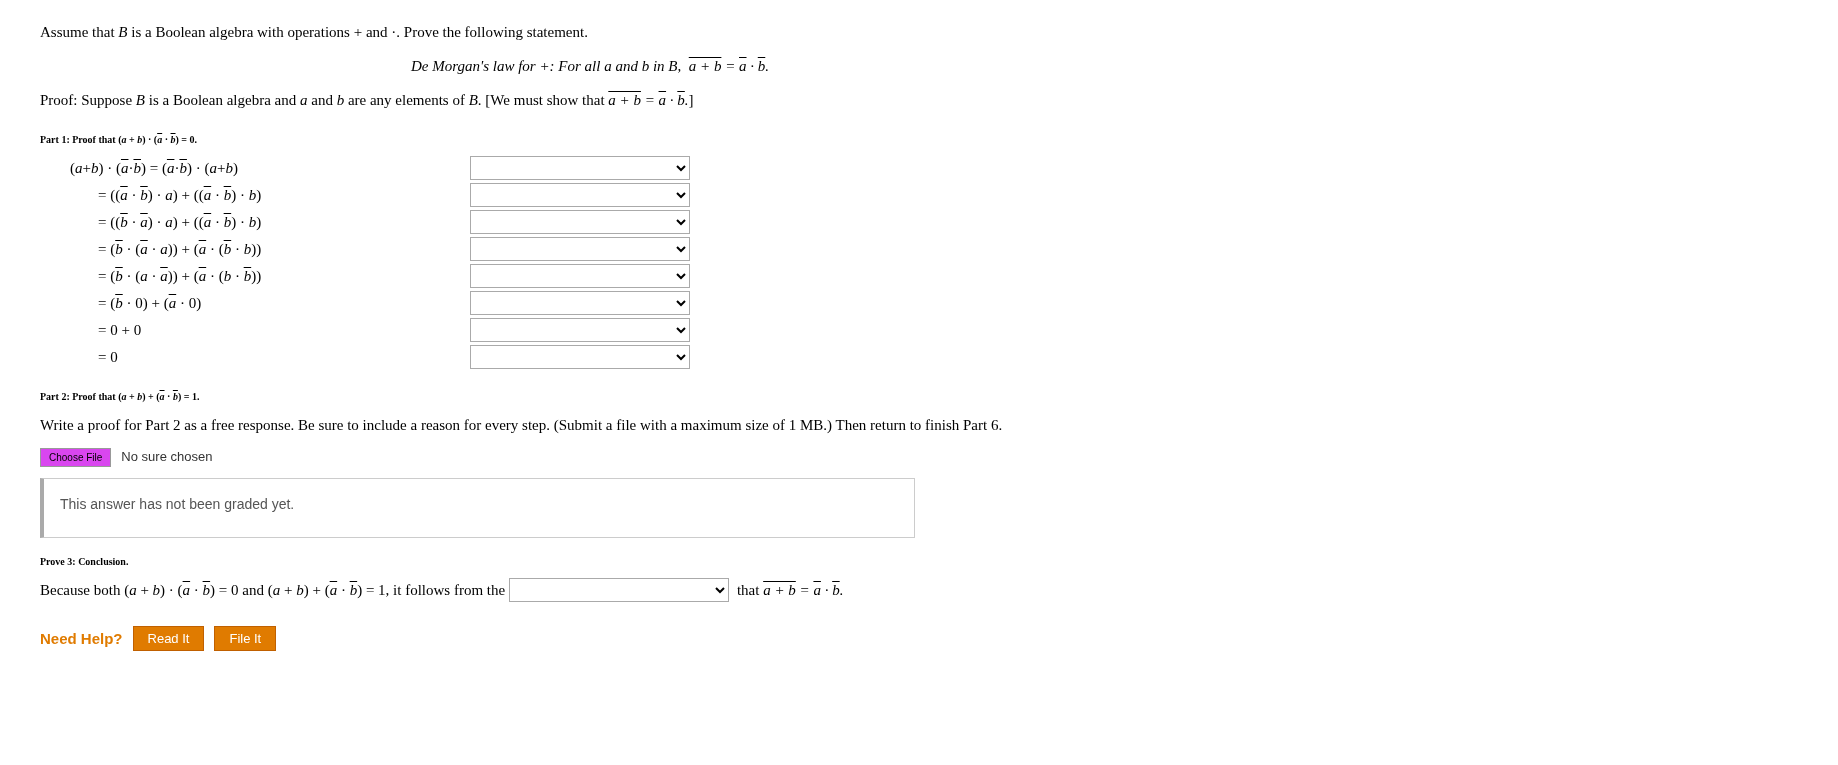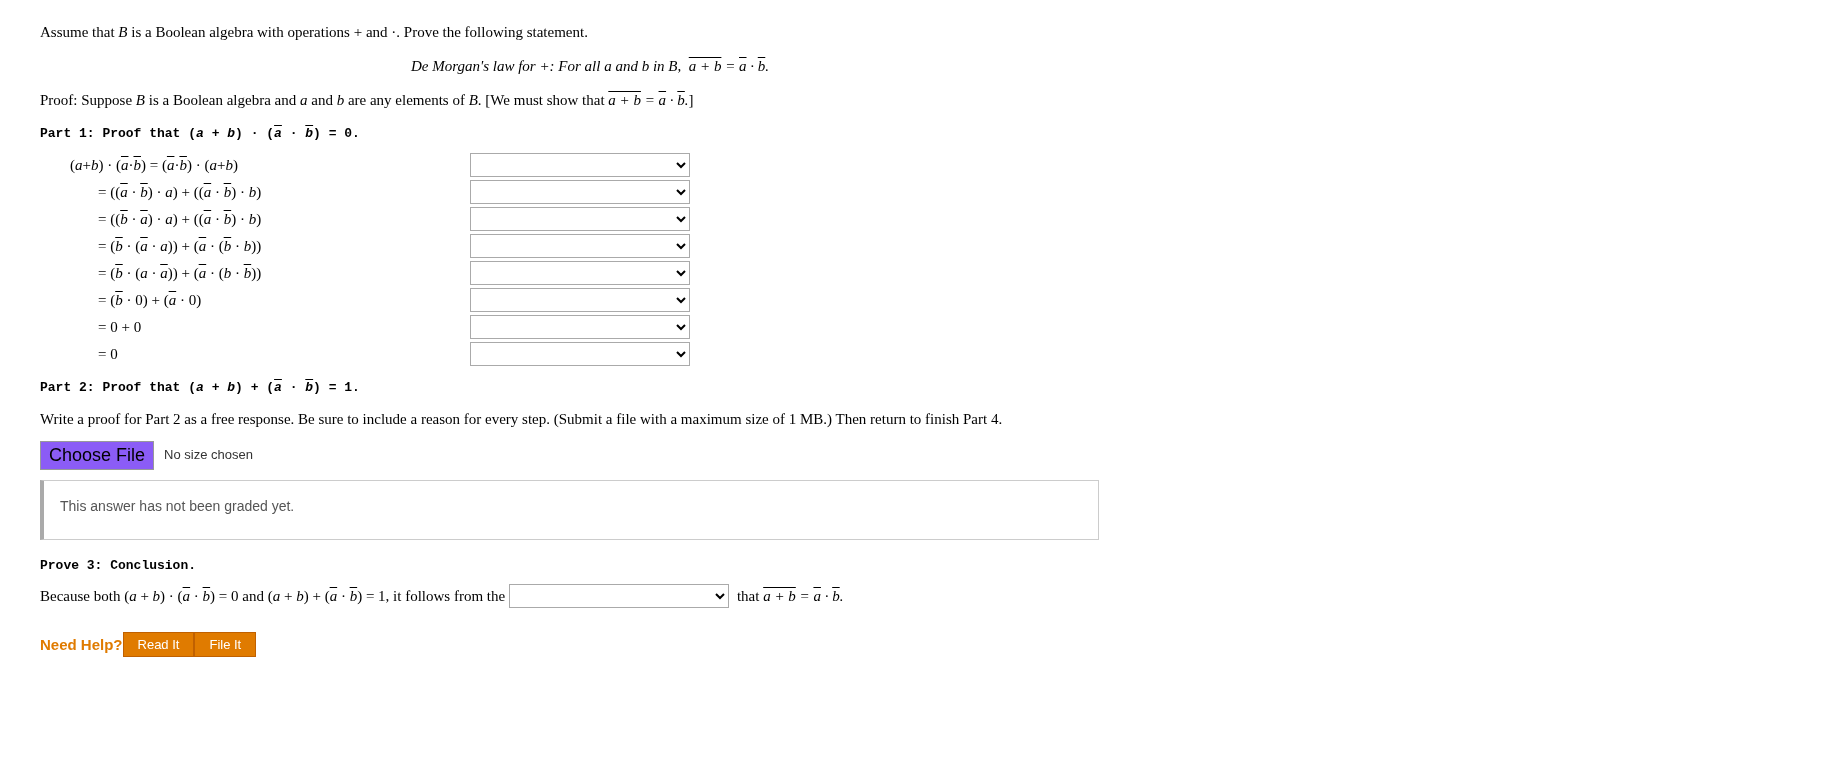--- a/index.html
+++ b/index.html
@@ -23,74 +23,74 @@
       font-size: 14px;
       border: 1px solid #aaa;
       background: #fff;
       cursor: pointer;
     }
     .proof-block {
       margin: 6px 0 6px 30px;
     }
     .part-heading {
       font-weight: bold;
-      margin: 12px 0 8px 0;
-      font-size: 13px;
-      font-family: Liberation Mono, monospace;
+      margin: 20px 0 8px 0;
+      font-size: 10px;
     }
     .file-row {
       display: flex;
       align-items: center;
       gap: 10px;
       margin: 8px 0;
     }
     .choose-file-btn {
       padding: 3px 8px;
-      font-size: 18px;
-      background: #8b5cf6;
+      font-size: 10px;
+      background: #d946ef;
       border: 1px solid #999;
       cursor: pointer;
       font-family: Arial, sans-serif;
     }
     .no-file-text {
       font-size: 13px;
       font-family: Arial, sans-serif;
       color: #333;
     }
     .graded-box {
       border: 1px solid #ccc;
       border-left: 4px solid #aaa;
       padding: 14px 16px;
       margin: 10px 0;
       color: #555;
       font-size: 14px;
       font-family: Arial, sans-serif;
       background: #fff;
       min-height: 60px;
-      width: 1059px;
+      width: 875px;
     }
     .conclusion-line {
       display: flex;
       align-items: flex-end;
       flex-wrap: wrap;
       gap: 4px;
       margin: 8px 0;
       font-size: 15px;
     }
     .select-inline {
       min-width: 220px;
       padding: 2px 4px;
       font-size: 14px;
       border: 1px solid #aaa;
       background: #fff;
     }
     .need-help-section {
       margin-top: 24px;
       display: flex;
-      align-items: center;
+      align-items: flex-end;
+      gap: 10px;
     }
     .need-help-label {
       color: #e07b00;
       font-weight: bold;
       font-size: 15px;
       font-family: Arial, sans-serif;
     }
     .help-btn {
       padding: 4px 14px;
       font-size: 13px;
@@ -214,26 +214,26 @@
       </div>
     </div>
 
   </div>
 
   <p class="part-heading">
     Part 2: Proof that (<span class="math">a</span> + <span class="math">b</span>) + (<span class="bar math">a</span> · <span class="bar math">b</span>) = 1.
   </p>
 
   <p>
-    Write a proof for Part 2 as a free response. Be sure to include a reason for every step. (Submit a file with a maximum size of 1 MB.) Then return to finish Part 4.
+    Write a proof for Part 2 as a free response. Be sure to include a reason for every step. (Submit a file with a maximum size of 1 MB.) Then return to finish Part 6.
   </p>
 
   <div class="file-row">
     <button class="choose-file-btn">Choose File</button>
-    <span class="no-file-text">No size chosen</span>
+    <span class="no-file-text">No sure chosen</span>
   </div>
 
   <div class="graded-box">
     <span>This answer has not been graded yet.</span>
   </div>
 
   <p class="part-heading" style="margin-top:16px;">
     Prove 3: Conclusion.
   </p>
 

